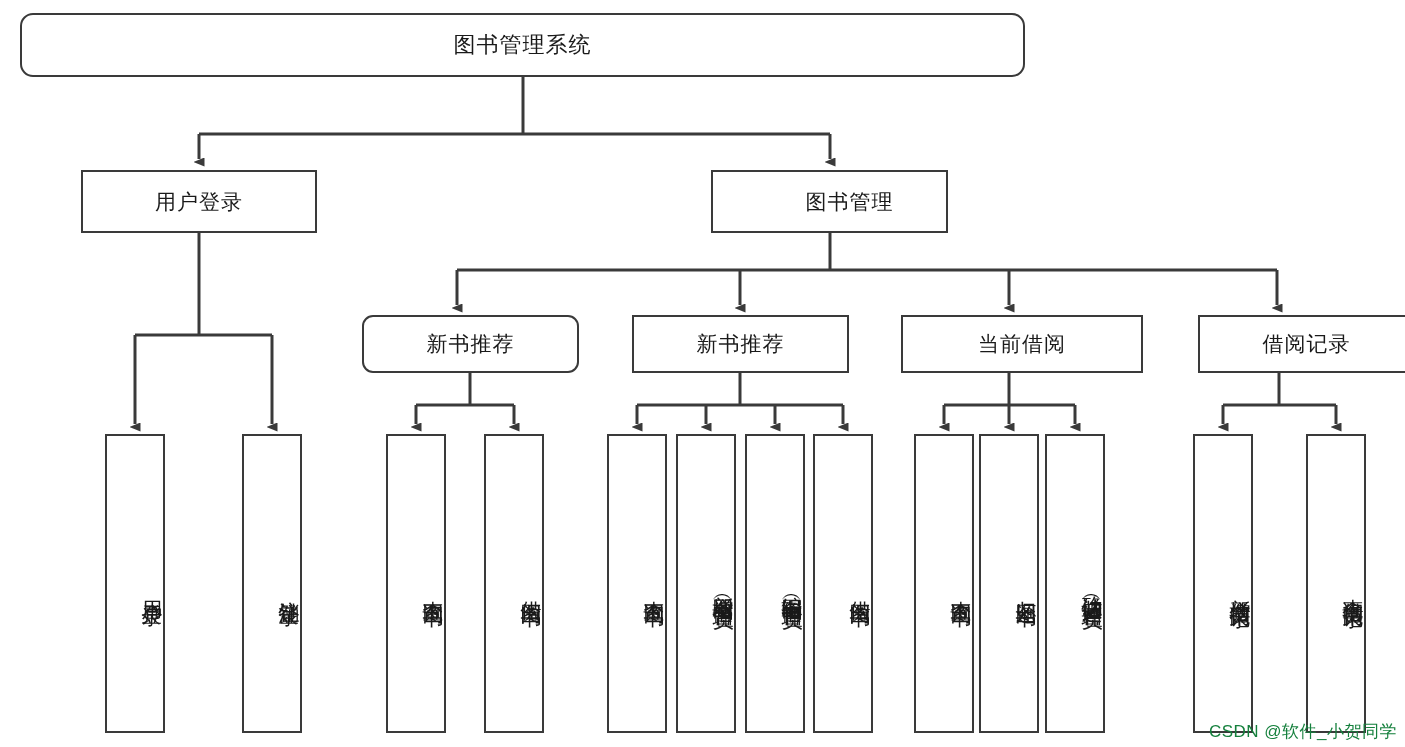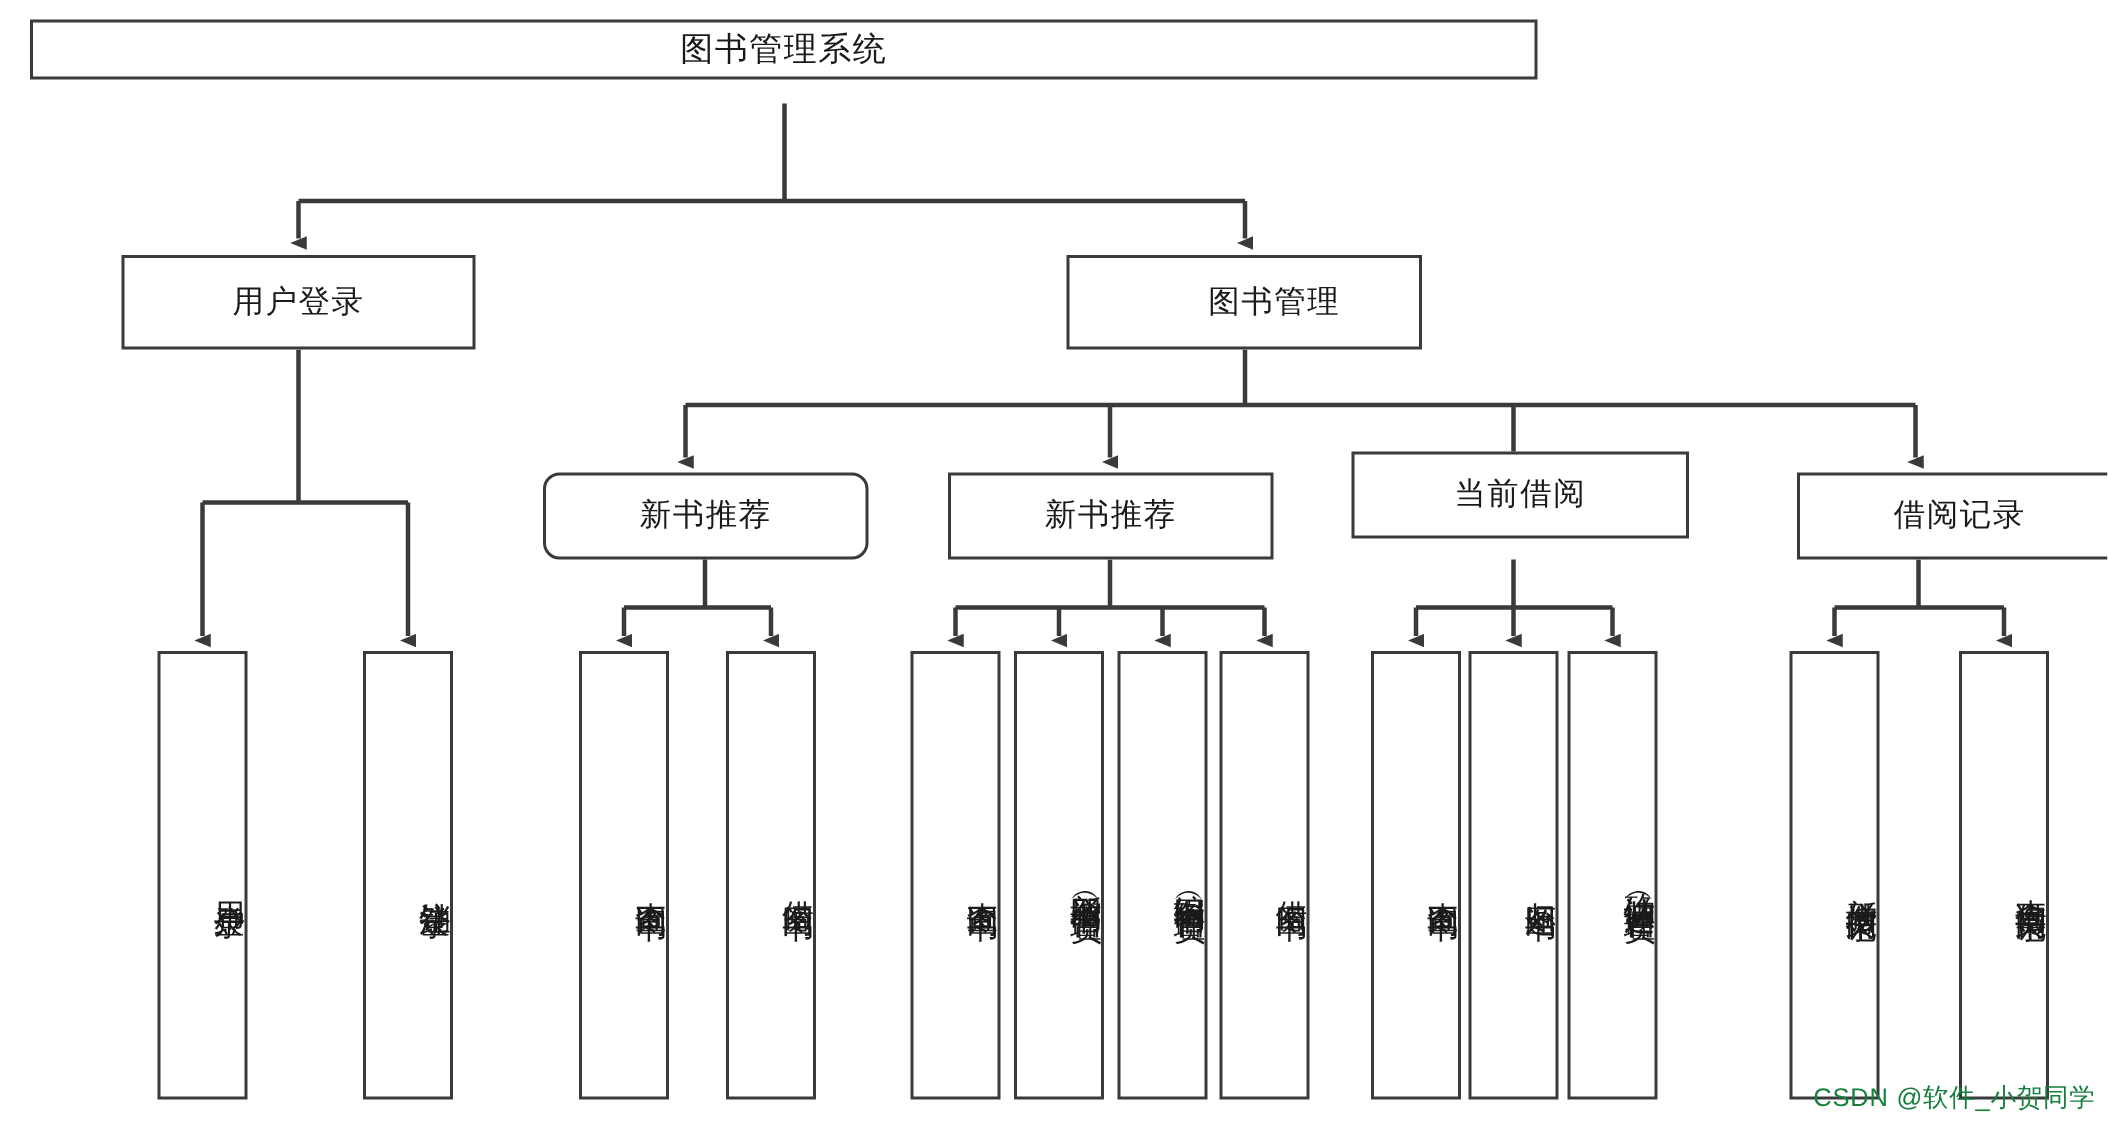--- a/index.html
+++ b/index.html
@@ -121,38 +121,38 @@
       <path d="M1009,405 L1009,424" marker-end="url(#arrow)"></path>
       <path d="M1075,405 L1075,424" marker-end="url(#arrow)"></path>
 
       <path d="M1279,373 L1279,405"></path>
       <path d="M1223,405 L1336,405"></path>
       <path d="M1223,405 L1223,424" marker-end="url(#arrow)"></path>
       <path d="M1336,405 L1336,424" marker-end="url(#arrow)"></path>
     </g>
   </svg>
 
-  <div class="node h root" style="left:20px; top:13px; width:1005px; height:40px;">
+  <div class="node h root" style="left:20px; top:13px; width:1005px; height:64px;border-radius:13px;">
     <span>图书管理系统</span>
   </div>
 
   <div class="node h" style="left:81px; top:170px; width:236px; height:63px;">
     <span>用户登录</span>
   </div>
   <div class="node h" style="left:711px; top:170px; width:237px; height:63px;padding-left:40px;">
     <span>图书管理</span>
   </div>
 
   <div class="node h" style="left:362px; top:315px; width:217px; height:58px;border-radius:11px;">
     <span>新书推荐</span>
   </div>
   <div class="node h" style="left:632px; top:315px; width:217px; height:58px;">
     <span>新书推荐</span>
   </div>
-  <div class="node h" style="left:901px; top:301px; width:225px; height:58px;text-align:center;">
+  <div class="node h" style="left:901px; top:315px; width:242px; height:58px;text-align:center;">
     <span>当前借阅</span>
   </div>
   <div class="node h" style="left:1171px; top:315px; width:217px; height:58px;margin-left:27px;">
     <span>借阅记录</span>
   </div>
 
   <div class="node v" style="left:105px; top:434px; width:60px; height:299px;">
     <span class="vtext">用户登录</span>
   </div>
   <div class="node v" style="left:242px; top:434px; width:60px; height:299px;">

